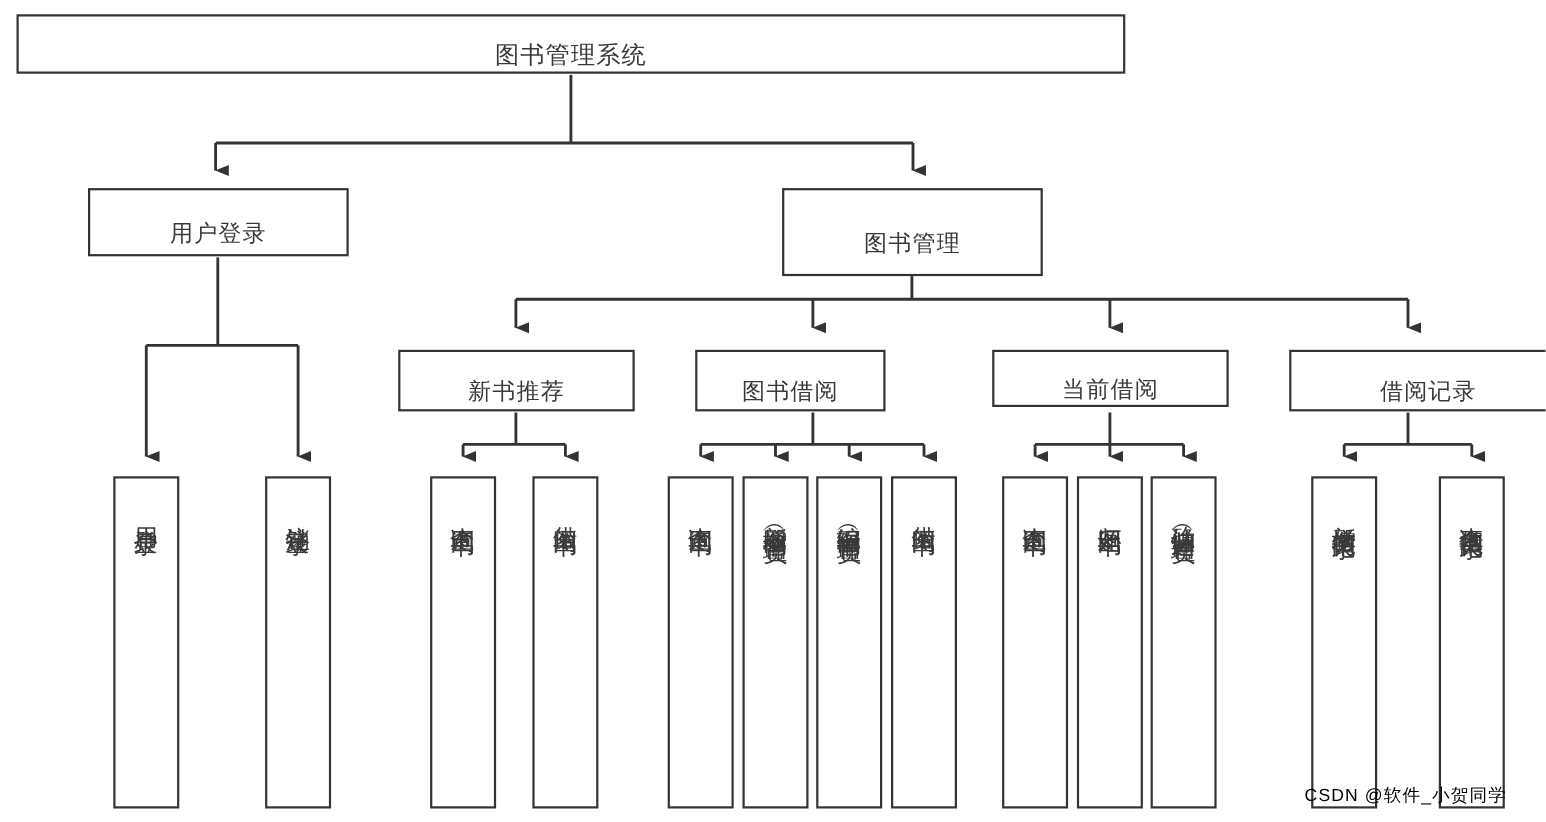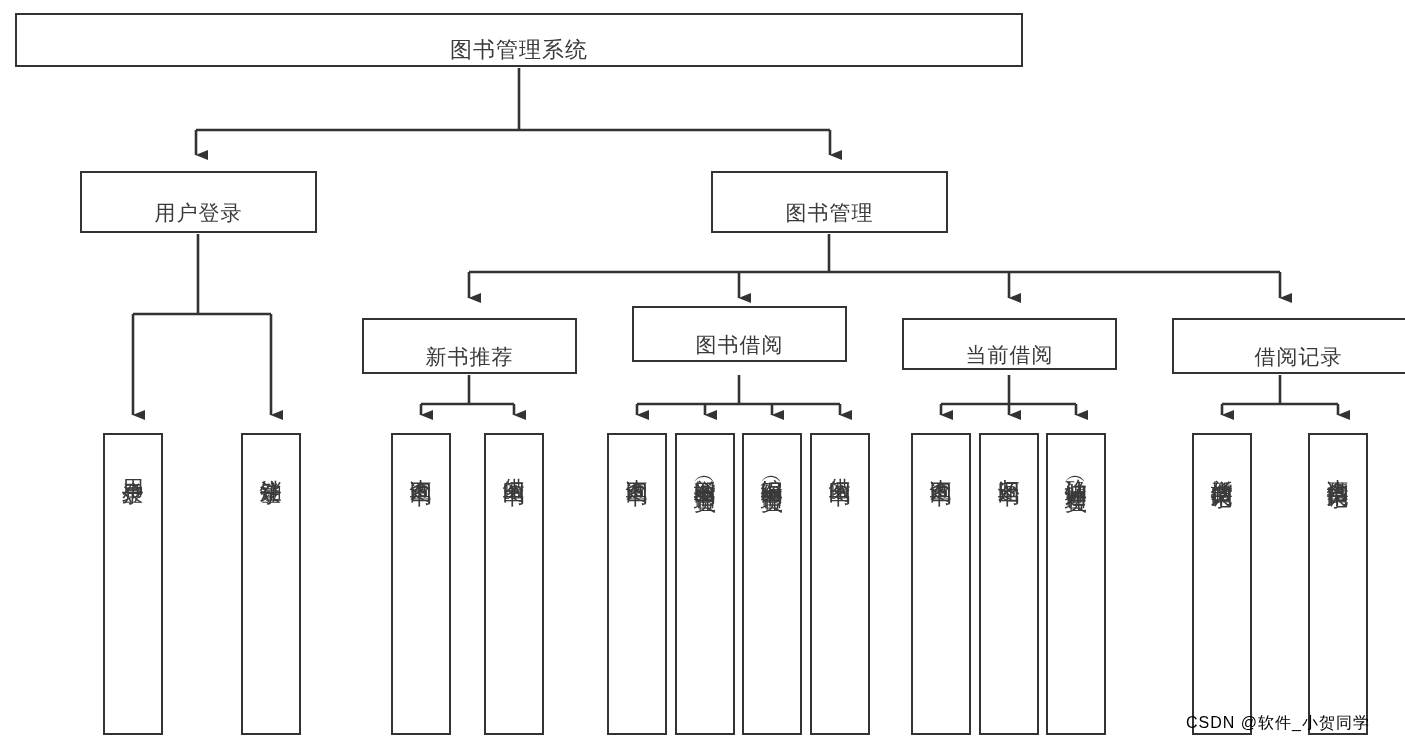--- a/index.html
+++ b/index.html
@@ -83,29 +83,29 @@
   </svg>
 
   <div class="node h root" style="left:15px;top:13px;width:1008px;height:54px;">
     <span class="lbl">图书管理系统</span>
   </div>
 
   <div class="node h" style="left:80px;top:171px;width:237px;height:62px;">
     <span class="lbl">用户登录</span>
   </div>
 
-  <div class="node h" style="left:711px;top:171px;width:237px;height:62px;">
+  <div class="node h" style="left:711px;top:171px;width:237px;height:80px;">
     <span class="lbl">图书管理</span>
   </div>
 
   <div class="node h" style="left:362px;top:318px;width:215px;height:56px;">
     <span class="lbl">新书推荐</span>
   </div>
 
-  <div class="node h" style="left:632px;top:306px;width:215px;height:56px;">
+  <div class="node h" style="left:632px;top:318px;width:173px;height:56px;">
     <span class="lbl">图书借阅</span>
   </div>
 
   <div class="node h" style="left:902px;top:318px;width:215px;height:52px;">
     <span class="lbl">当前借阅</span>
   </div>
 
   <div class="node h" style="left:1172px;top:318px;width:253px;height:56px;">
     <span class="lbl">借阅记录</span>
   </div>

